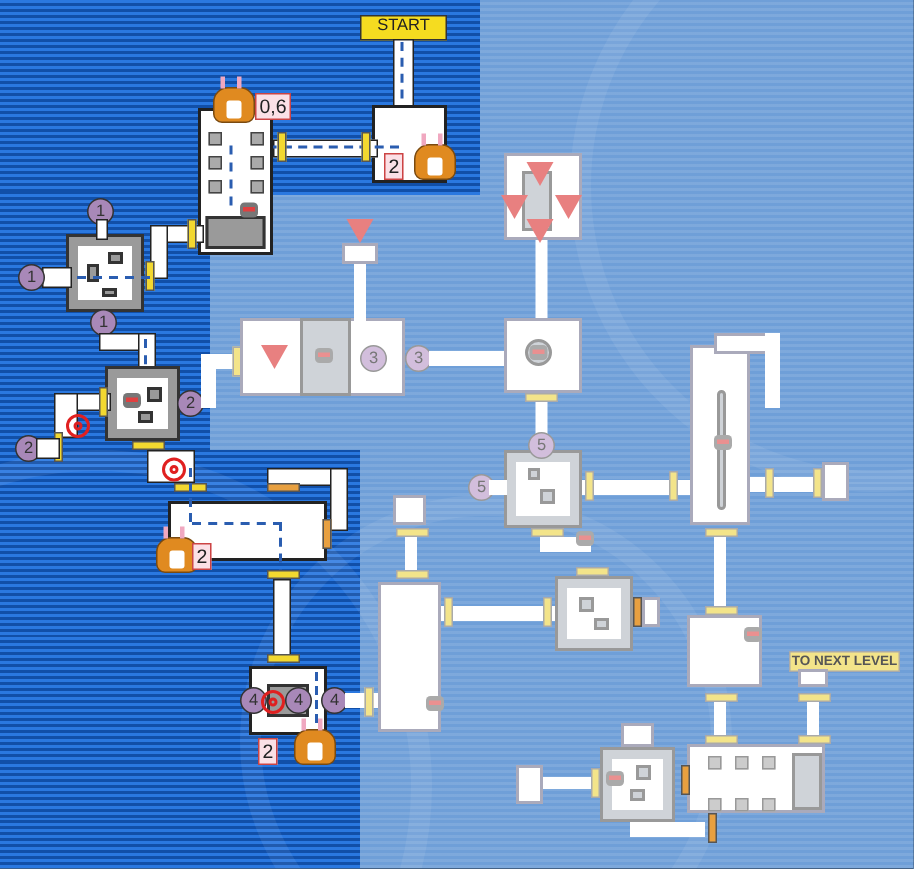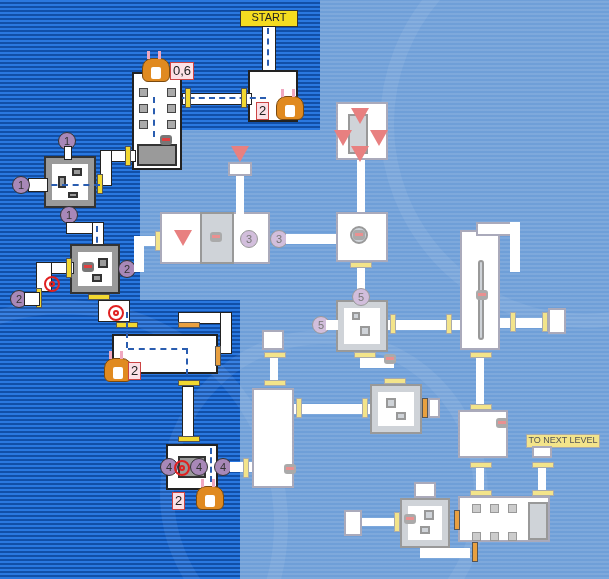--- a/index.html
+++ b/index.html
@@ -220,21 +220,21 @@
   <div class="door-h pale" style="left:470px;top:352px;"></div>
   <div class="hall" style="left:476px;top:358px;width:8px;height:50px;"></div>
   <div class="door-h pale" style="left:470px;top:404px;"></div>
 
   <div class="room faded" style="left:458px;top:410px;width:50px;height:48px;"></div>
   <div class="switch faded" style="left:496px;top:418px;"></div>
   <div class="door-h pale" style="left:470px;top:462px;"></div>
   <div class="hall" style="left:476px;top:468px;width:8px;height:24px;"></div>
   <div class="door-h pale" style="left:470px;top:490px;"></div>
 
-  <div class="label-next" style="left:526px;top:434px;width:72px;height:12px;">TO NEXT LEVEL</div>
+  <div class="label-next" style="left:526px;top:434px;width:72px;height:12px;font-weight:bold;">TO NEXT LEVEL</div>
   <div class="room faded" style="left:532px;top:446px;width:20px;height:12px;"></div>
   <div class="door-h pale" style="left:532px;top:462px;"></div>
   <div class="hall" style="left:538px;top:468px;width:8px;height:24px;"></div>
   <div class="door-h pale" style="left:532px;top:490px;"></div>
 
   <div class="room faded" style="left:458px;top:496px;width:92px;height:46px;"></div>
   <div class="win faded" style="left:472px;top:504px;"></div>
   <div class="win faded" style="left:490px;top:504px;"></div>
   <div class="win faded" style="left:508px;top:504px;"></div>
   <div class="win faded" style="left:472px;top:532px;"></div>

